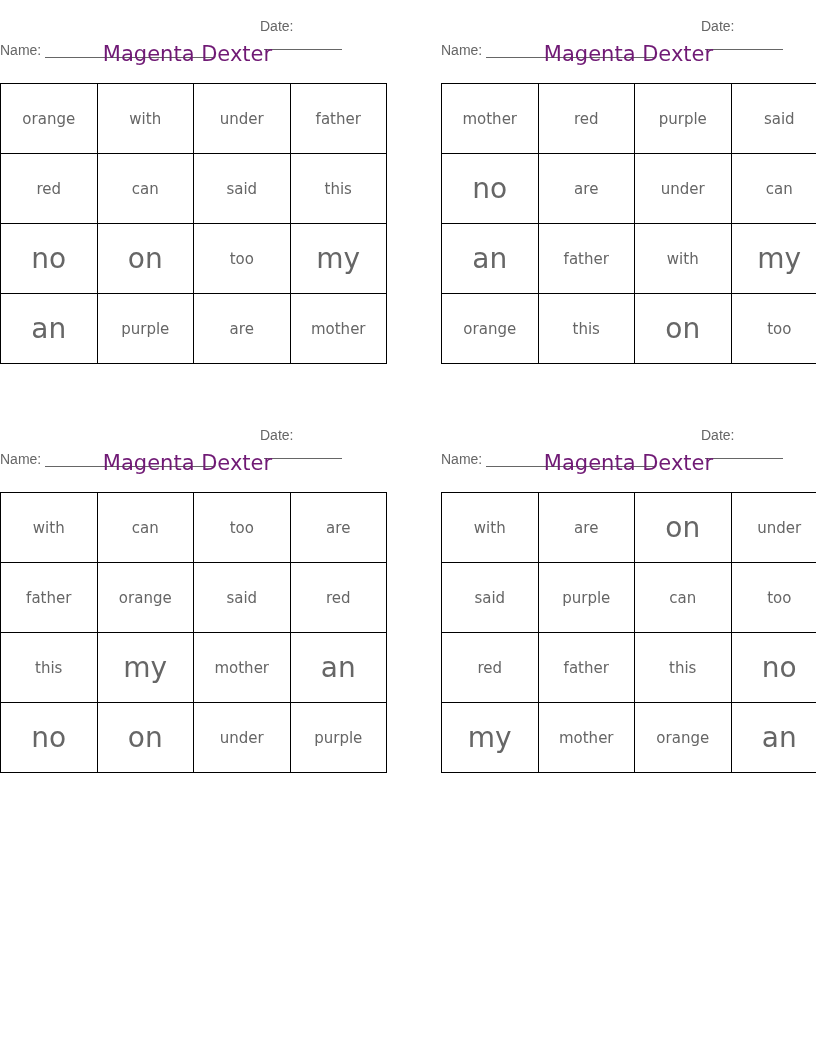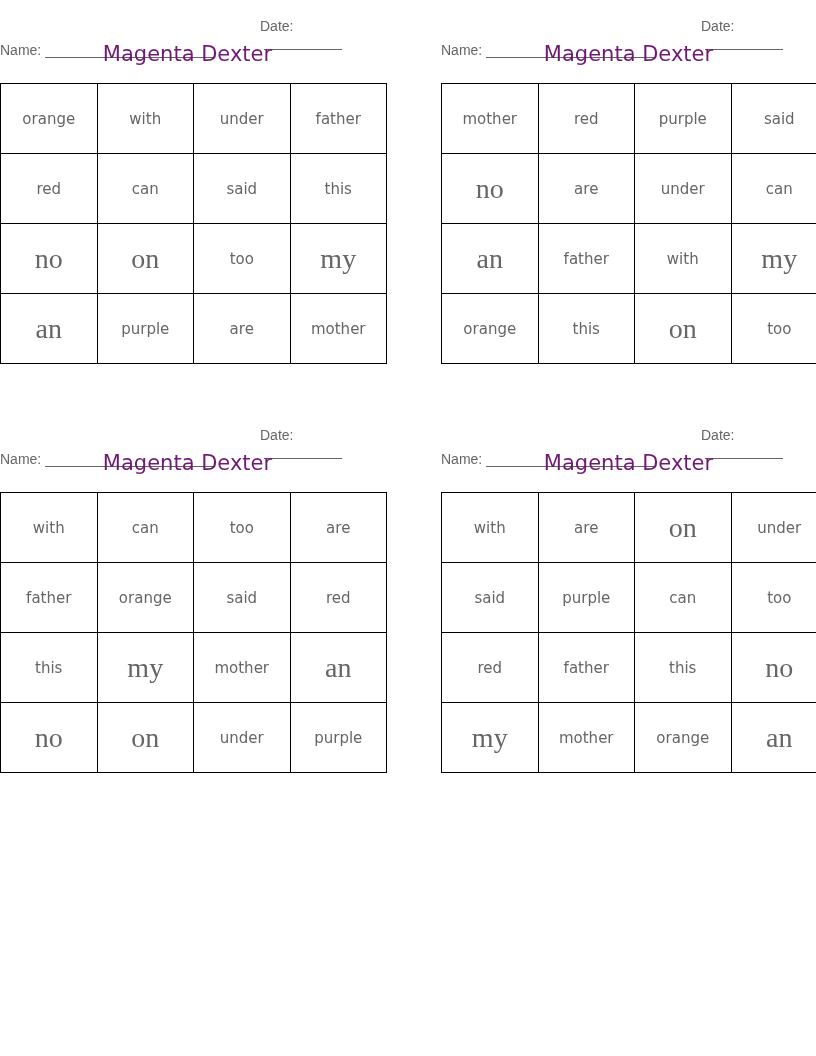--- a/index.html
+++ b/index.html
@@ -5,21 +5,21 @@
   html,body{margin:0;padding:0;background:#fff;}
   body{width:816px;height:1056px;position:relative;overflow:hidden;font-family:"DejaVu Sans",sans-serif;}
   .card{position:absolute;width:375px;}
   .hdr{position:absolute;top:2px;left:0;width:375px;height:18px;font-family:"Liberation Sans",sans-serif;font-size:14px;color:#666;}
   .hdr .name{position:absolute;left:0;top:12px;margin-top:28px;}
   .hdr .date{position:absolute;left:260px;top:16px;}
   .hdr .line{display:inline-block;border-bottom:1px solid #666;height:13px;vertical-align:bottom;margin-left:4px;}
   .title{position:absolute;top:42px;left:0;width:375px;text-align:center;font-size:21px;color:#701a75;}
   table{position:absolute;top:83px;left:0;border-collapse:collapse;width:387px;}
   td{border:1.5px solid #000;width:93px;height:69px;text-align:center;vertical-align:middle;color:#666;font-size:15px;padding:0;}
-  td.big{font-size:28px;font-family:Liberation Serif, serif;}
+  td.big{font-size:28px;}
 </style>
 </head>
 <body>
 
 <div id="root">
     <div class="card" style="left:0px;top:0px">
   <div class="hdr">
     <span class="name"><span>Name:</span><span class="line" style="width:170px"></span></span>
     <span class="date"><span>Date:</span><span class="line" style="width:78px"></span></span>
   </div>

